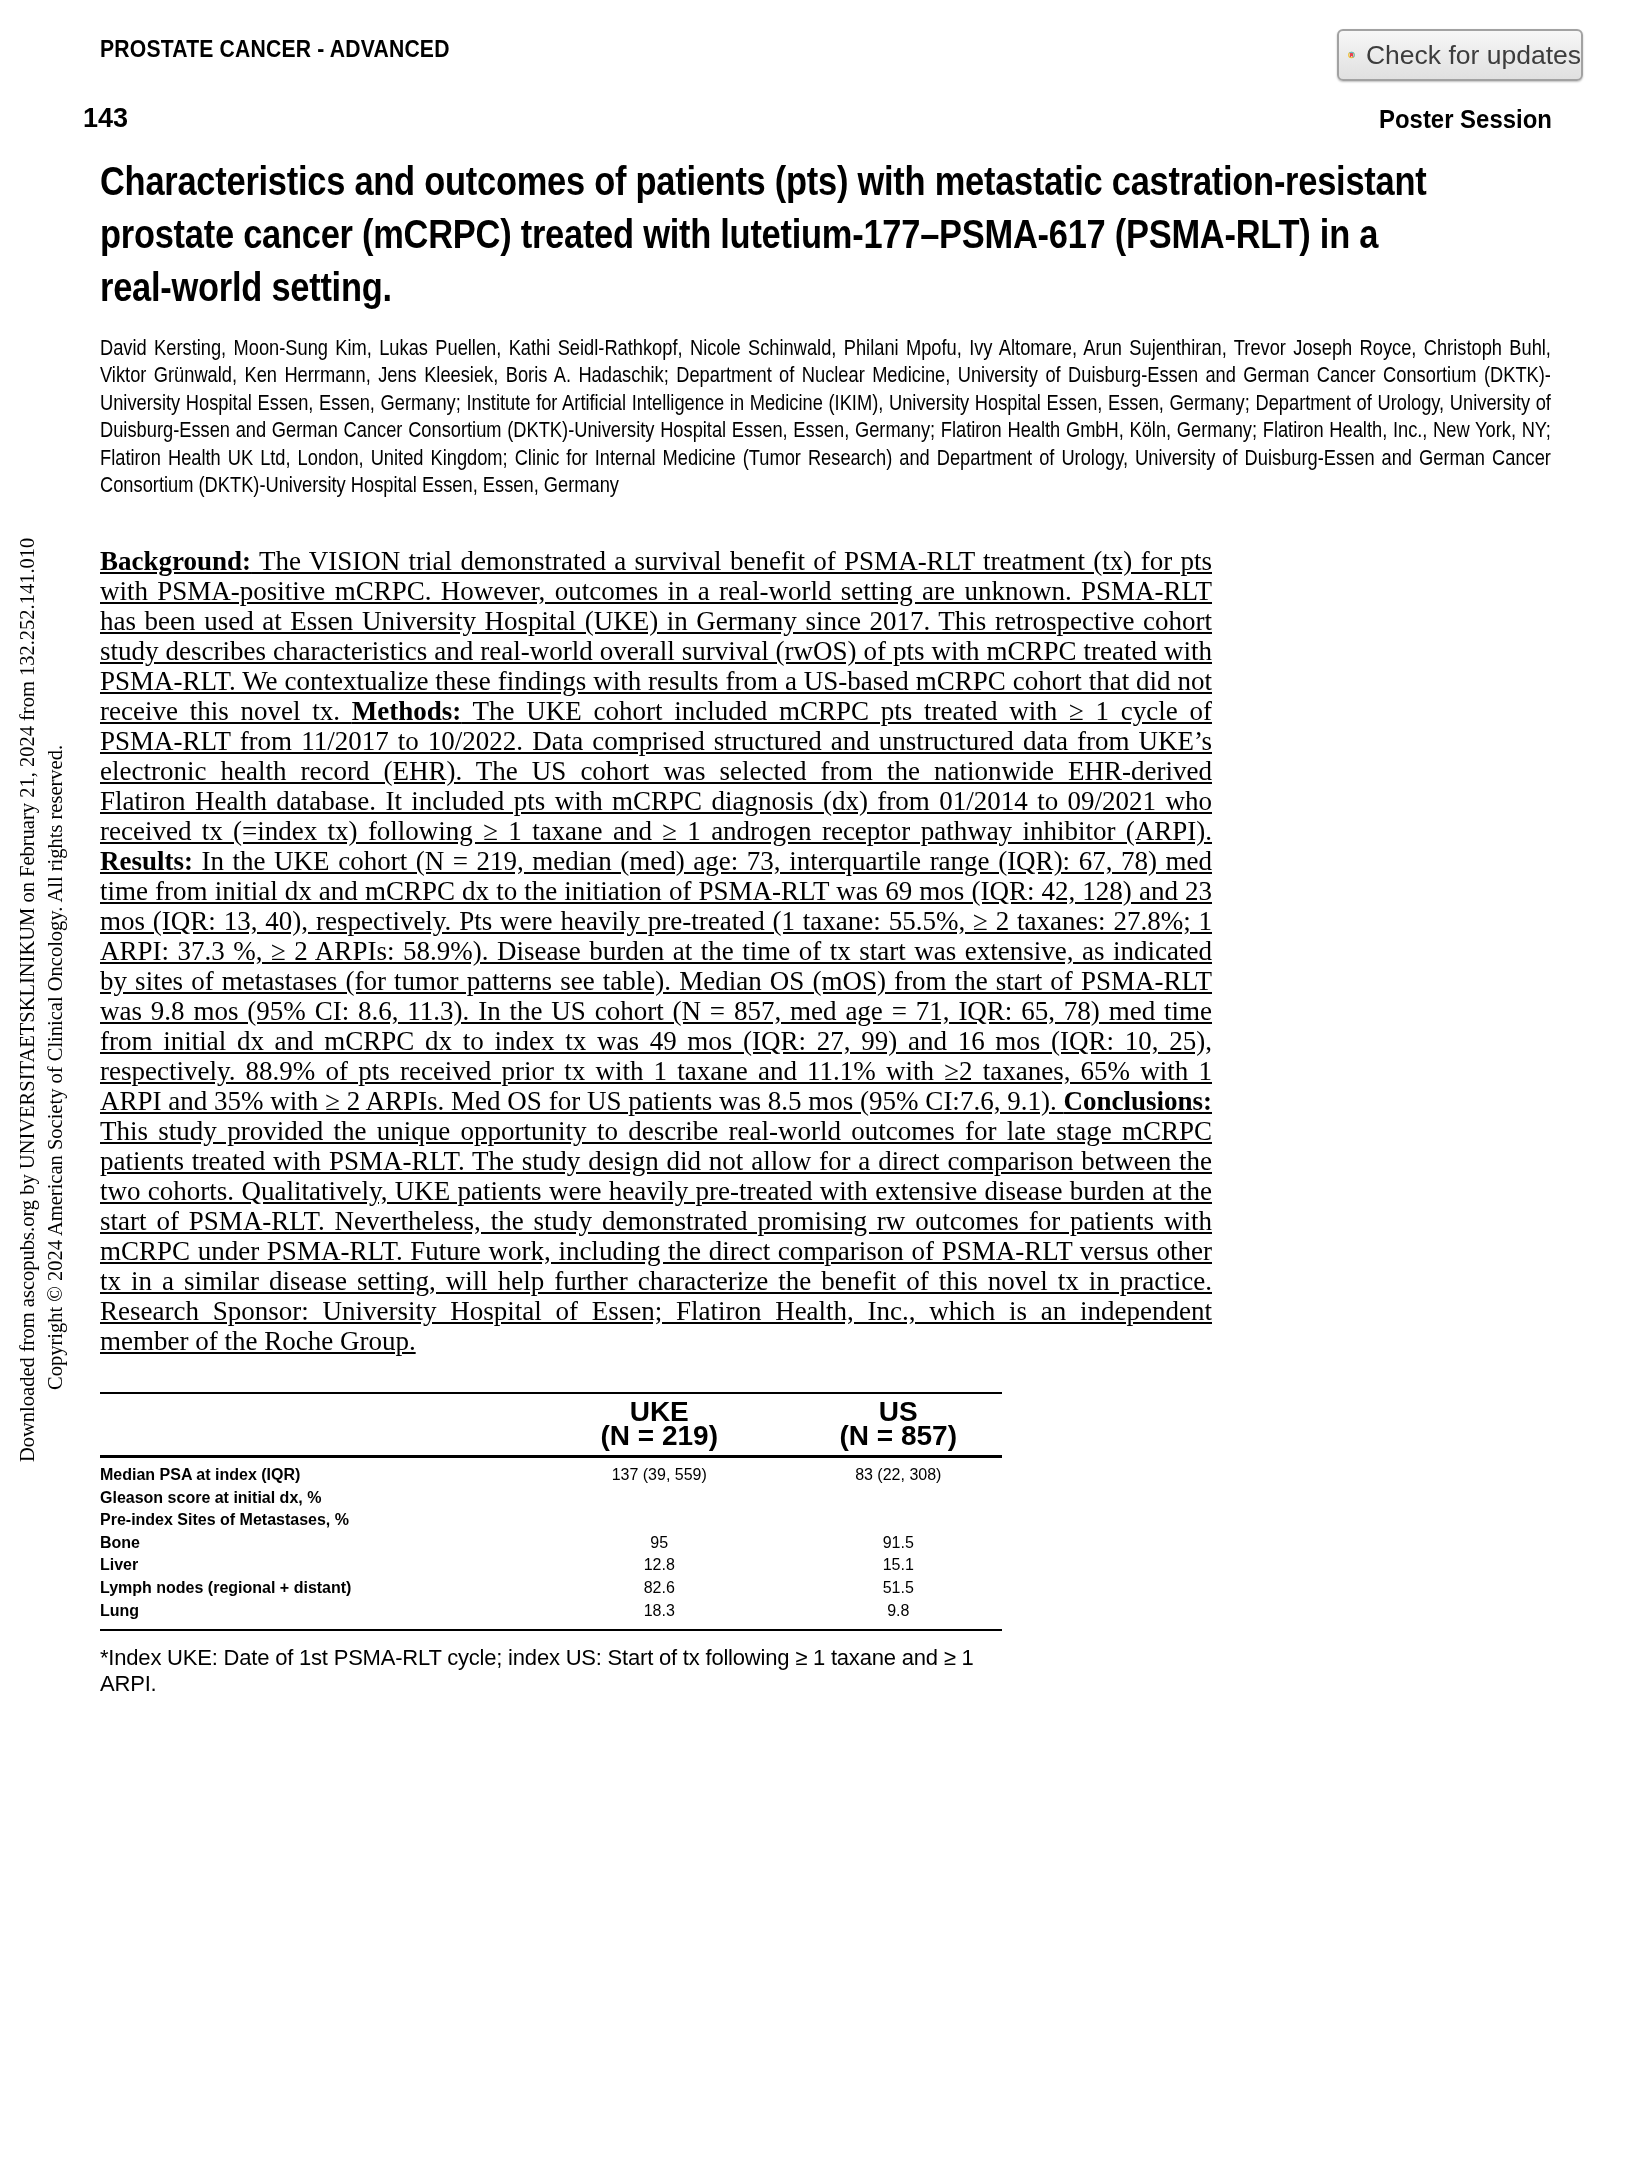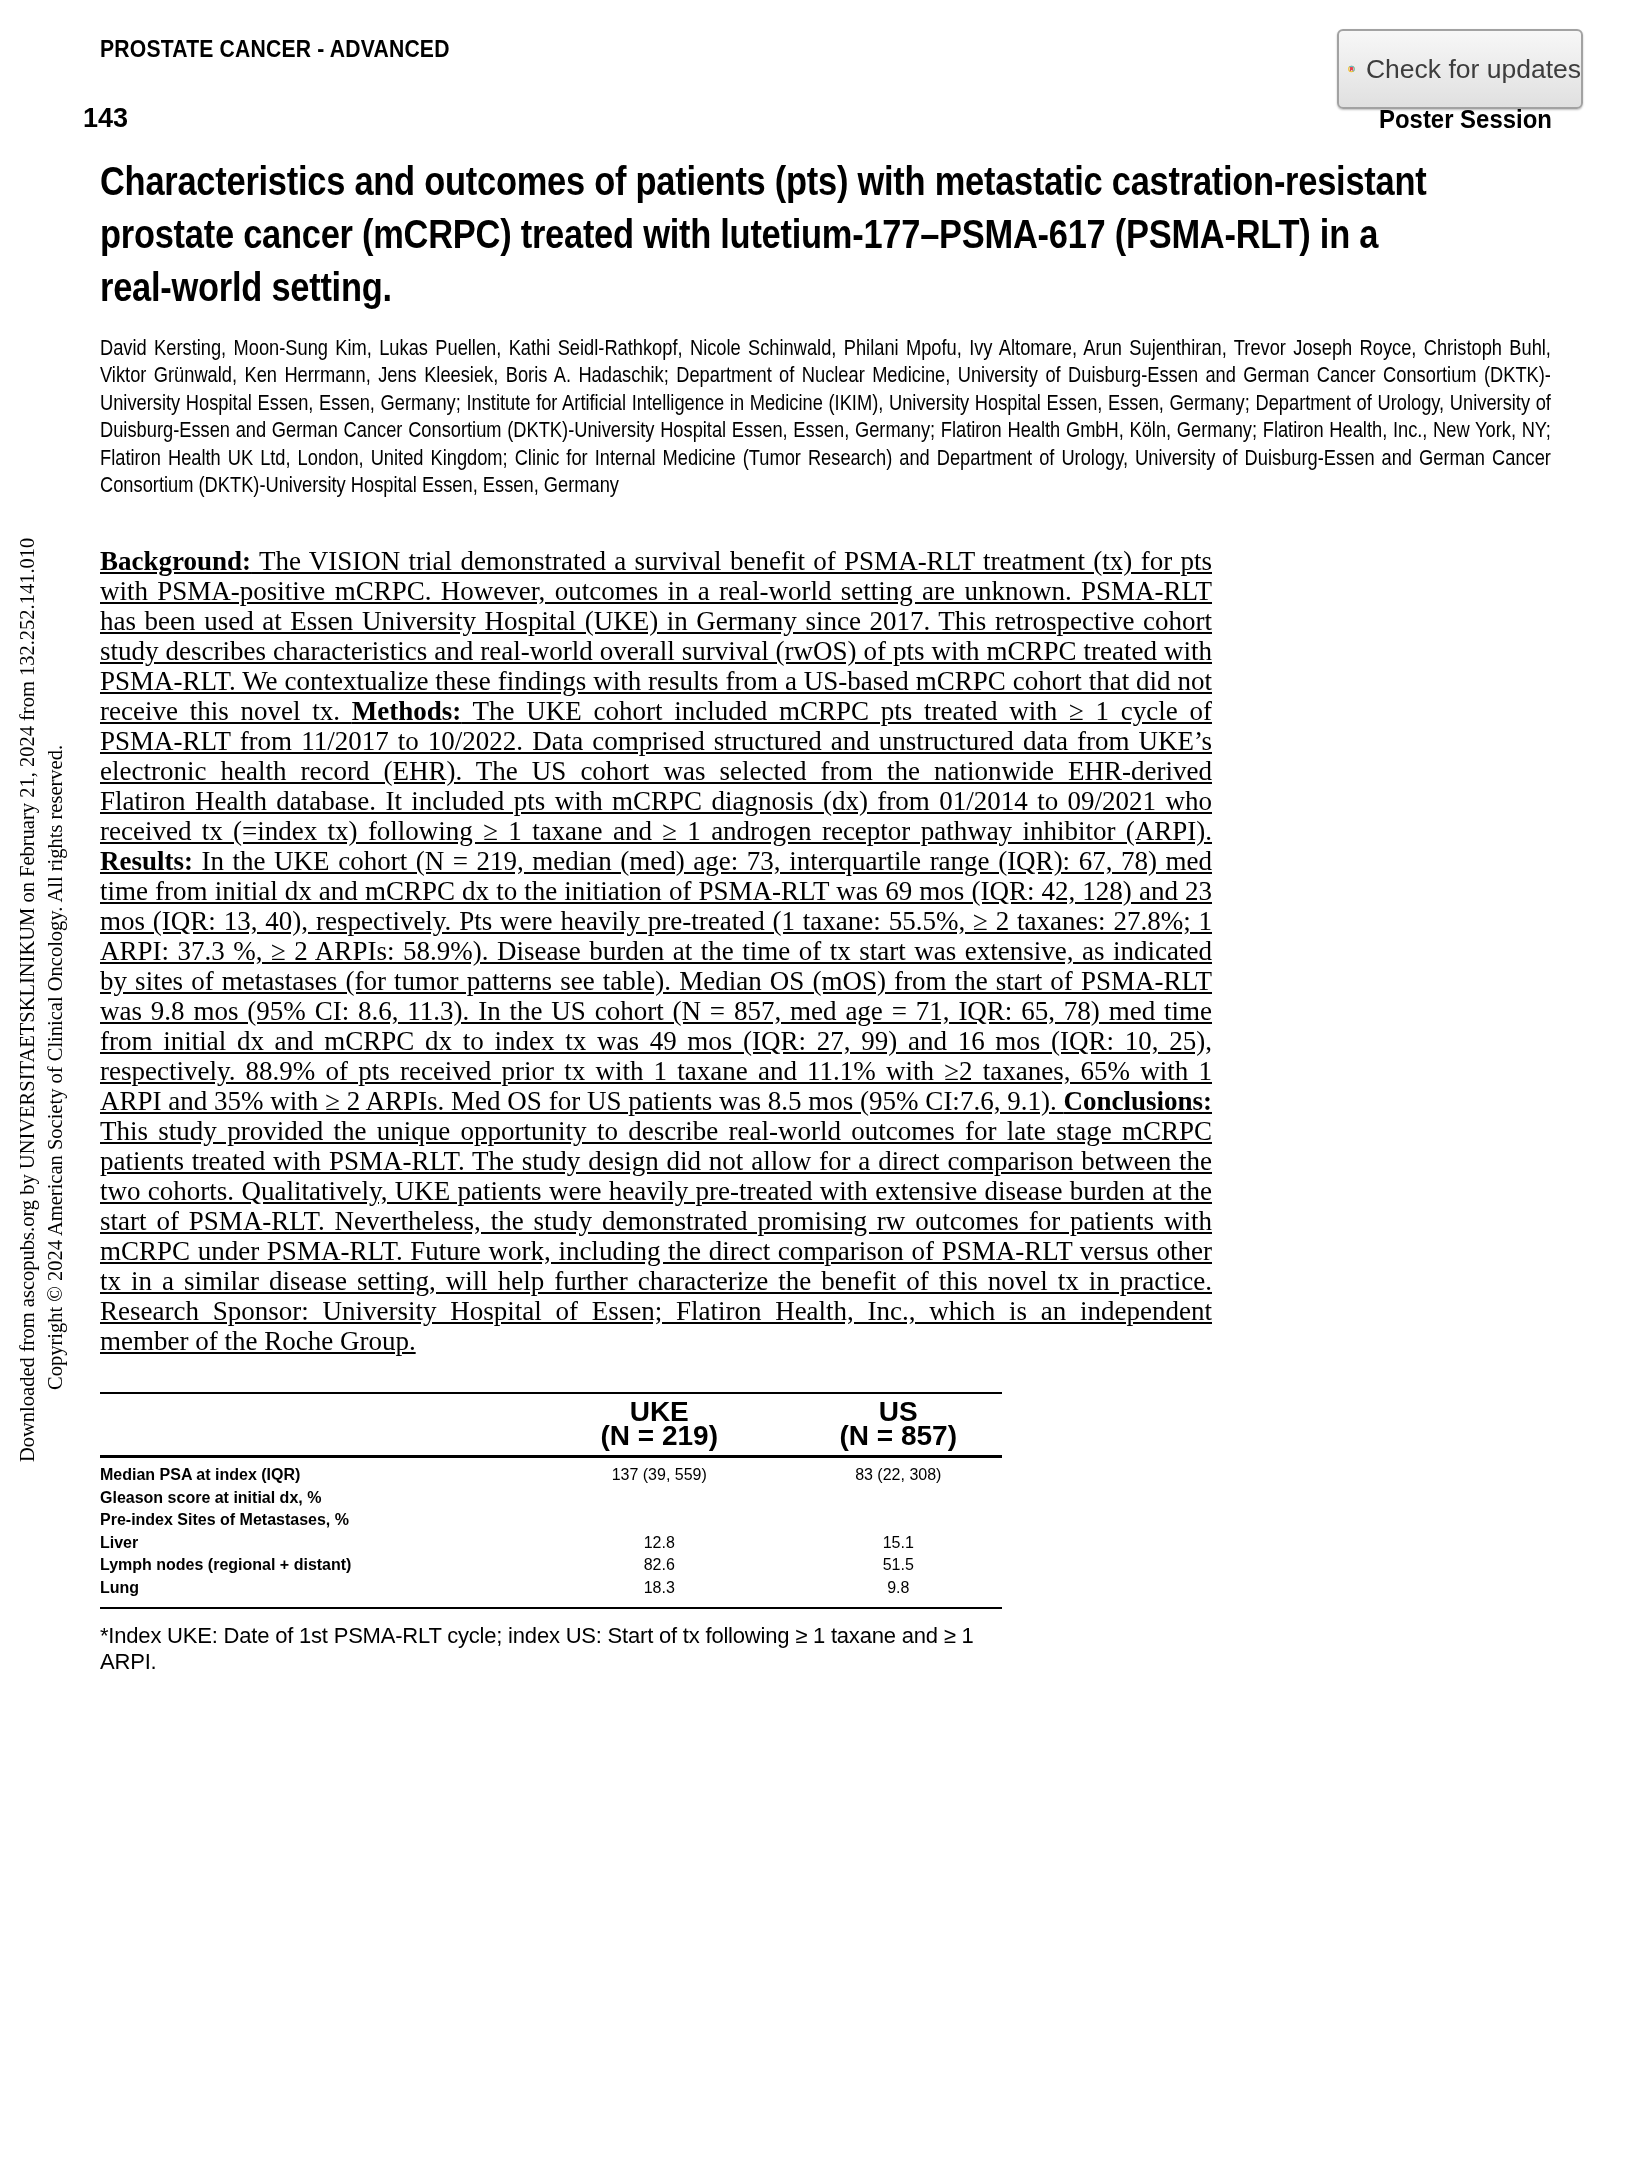--- a/index.html
+++ b/index.html
@@ -27,21 +27,21 @@
     position:absolute; left:83px; top:103px;
     font-weight:bold; font-size:27px;
   }
   #session-type {
     position:absolute; right:73px; top:104px;
     font-weight:bold; font-size:26px;
     transform:scaleX(0.92); transform-origin:100% 0; white-space:nowrap;
   }
   
   #badge {
-    position:absolute; left:1337px; top:29px; width:246px; height:80px;
+    position:absolute; left:1337px; top:29px; width:246px; height:52px;
     border:2px solid #a2a2a2; border-radius:6px;
     background:linear-gradient(#f7f7f7,#e0e0e0);
     box-shadow:0 1px 2px rgba(0,0,0,0.25);
     display:flex; align-items:center; gap:11px; padding-left:9px;
     box-sizing:border-box; cursor:pointer;
   }
   #badge .badge-label { font-size:26.5px; color:#3d3d3d; white-space:nowrap; }
 
   
   #title {
@@ -136,20 +136,25 @@
           <td class="lbl">Gleason score at initial dx, %</td>
           <td class="val"></td>
           <td class="val"></td>
         </tr>
         <tr>
           <td class="lbl">Pre-index Sites of Metastases, %</td>
           <td class="val"></td>
           <td class="val"></td>
         </tr>
         <tr>
+          <td class="lbl">Bone</td>
+          <td class="val">95</td>
+          <td class="val">91.5</td>
+        </tr>
+        <tr>
           <td class="lbl">Liver</td>
           <td class="val">12.8</td>
           <td class="val">15.1</td>
         </tr>
         <tr>
           <td class="lbl">Lymph nodes (regional + distant)</td>
           <td class="val">82.6</td>
           <td class="val">51.5</td>
         </tr>
         <tr>

